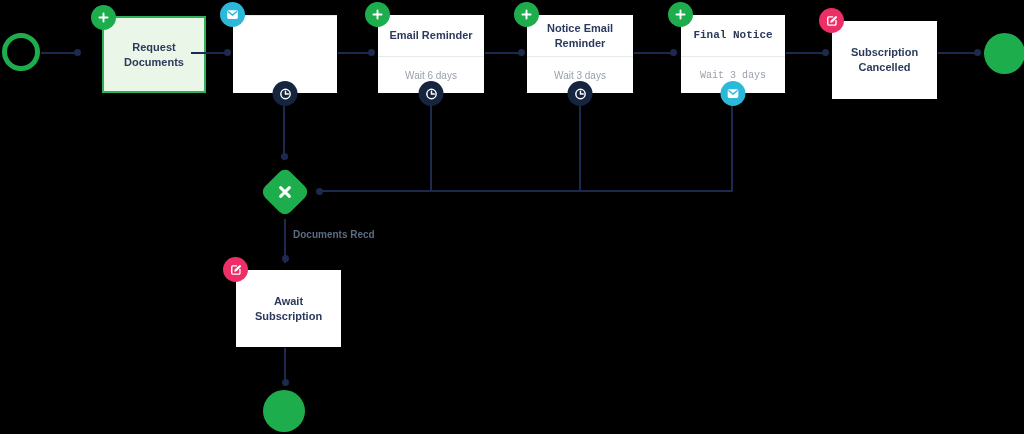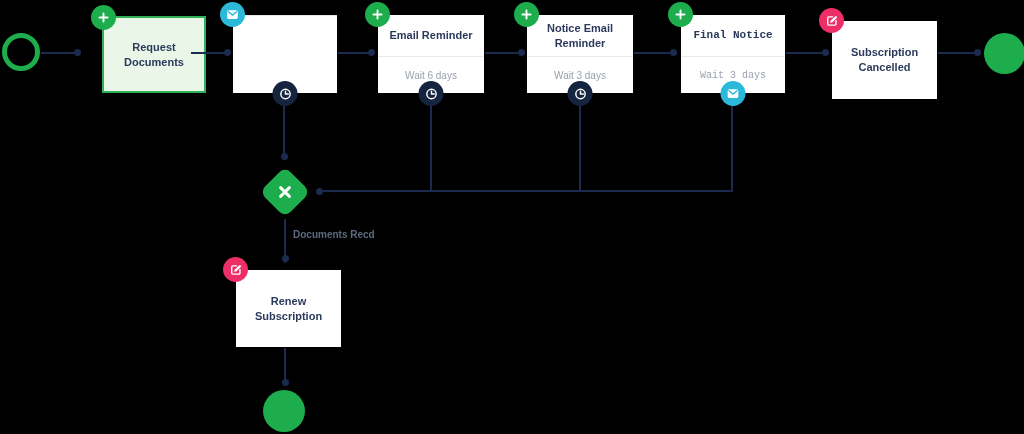--- a/index.html
+++ b/index.html
@@ -226,18 +226,18 @@
 
   <div class="task" style="left:236px;top:270px;width:105px;height:77px;">
     <div class="badge edit corner">
       <span>
         <svg width="14" height="14" viewBox="0 0 24 24" fill="none" stroke="#fff" stroke-width="2.4" stroke-linecap="round" stroke-linejoin="round">
             <path d="M13 5H6.5A1.8 1.8 0 0 0 4.7 6.8v10.5A1.8 1.8 0 0 0 6.5 19.1H17a1.8 1.8 0 0 0 1.8-1.8V11"></path>
             <path d="M18.6 4.6l1 1L12 13.2l-1.8.6.6-1.8z"></path>
           </svg>
       </span>
     </div>
-    <div class="title title-full">Renew Subscription</div>
+    <div class="title title-full">Await Subscription</div>
   </div>
 
   <div class="event end" style="left:263px;top:390px;width:42px;height:42px;"></div>
 
 </div>
 
 </body></html>

